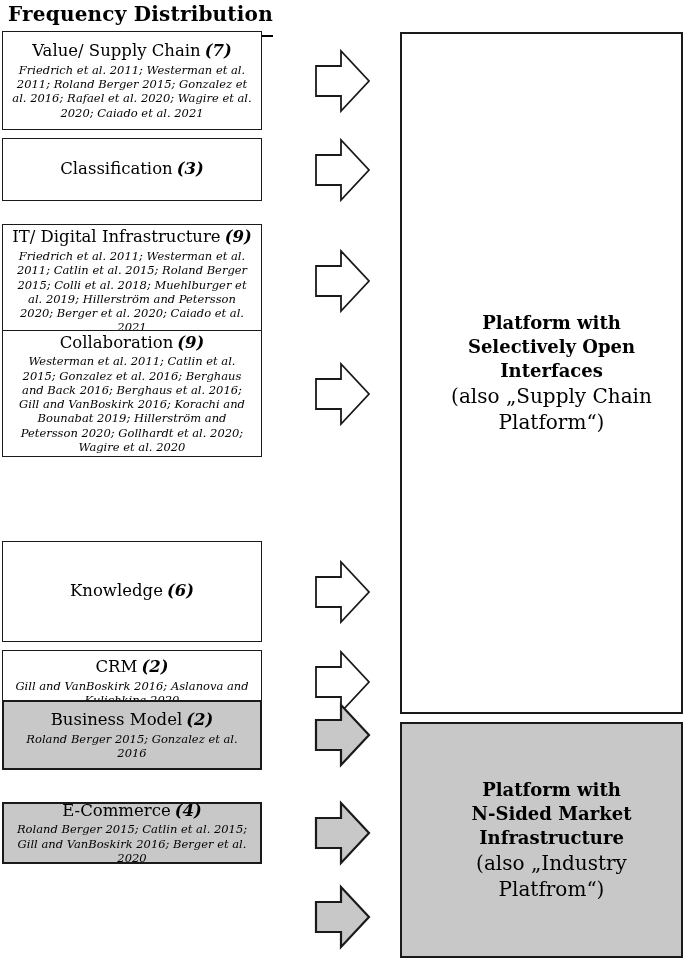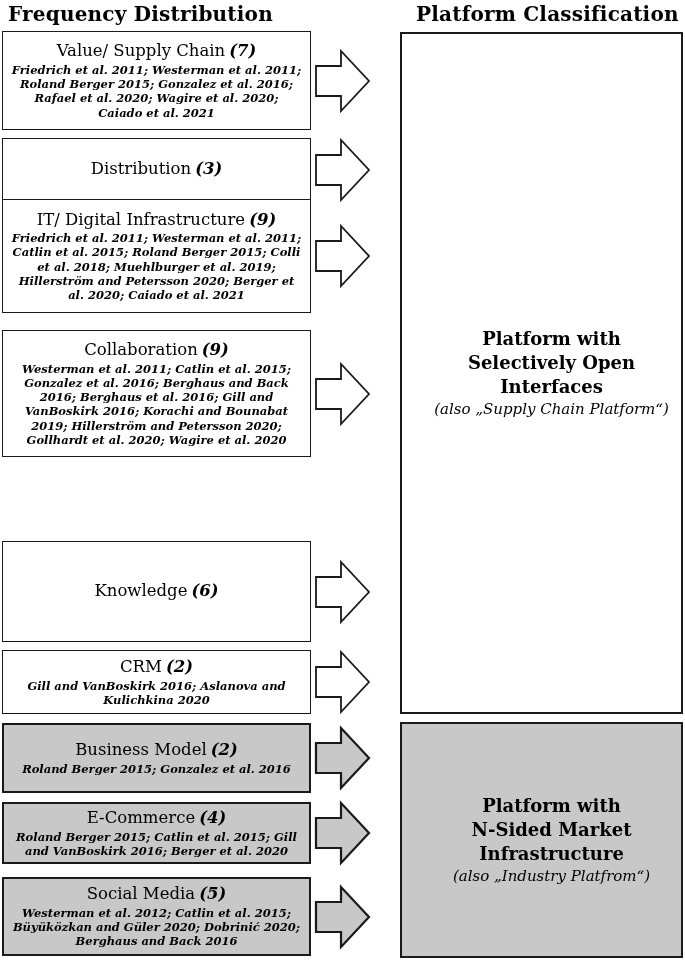--- a/index.html
+++ b/index.html
@@ -17,33 +17,33 @@
     border-bottom:2.5px solid #000;
     padding-bottom:9px;
     white-space:nowrap;
     letter-spacing:0.2px;
   }
   #hdr-left  { left:8px; }
   #hdr-right { left:416px; }
 
   .row { position:absolute; left:2px; width:400px; }
   .fbox {
-    position:absolute; left:0; top:0; height:100%; width:309px;
+    position:absolute; left:0; top:0; height:100%; width:260px;
     box-sizing:border-box;
     border:1.6px solid #1a1a1a;
     background:#ffffff;
     display:flex; flex-direction:column;
     align-items:center; justify-content:center;
     text-align:center;
     padding:2px 8px;
   }
   .row.shaded .fbox { background:#c8c8c8; border-width:2.2px; }
   .fbox-title { font-size:16.5px; line-height:1.25; white-space:nowrap; }
   .count { font-weight:bold; font-style:italic; margin-left:4px; }
-  .cites { font-size:11.5px; font-style:italic; line-height:1.24; margin-top:1px;font-weight:bold; }
+  .cites { font-size:11.5px; font-style:italic; line-height:1.24; margin-top:1px; }
 
   .arrow-wrap {
     position:absolute; left:312px; top:50%;
     transform:translateY(-50%);
     width:58px; height:66px;
   }
   .arrow-wrap svg { display:block; }
   .arrow-white polygon { fill:#ffffff; stroke:#1a1a1a; stroke-width:1.8; }
   .arrow-gray  polygon { fill:#c8c8c8; stroke:#1a1a1a; stroke-width:2.2; }
 
@@ -56,54 +56,53 @@
     align-items:center; justify-content:center;
     text-align:center;
     padding-left:20px;
   }
   #bigbox-open   { top:32px;  height:682px; }
   #bigbox-nsided { top:722px; height:236px; background:#c8c8c8; border-width:2.2px; }
   .bigbox-title {
     font-size:18px; font-weight:bold; line-height:1.35;
     white-space:pre-line;
   }
-  .bigbox-sub { font-size:15px; font-style:italic; line-height:1.3; }
+  .bigbox-sub { font-size:20px; line-height:1.3; }
 </style>
 </head>
 <body>
 
 <div class="canvas">
 
   <div class="col-header" id="hdr-left">Frequency Distribution</div>
-  <div class="col-header" id="hdr-right">Platform Classification</div>
 
   <div class="row" style="top:31px;height:99px;">
     <div class="fbox">
       <div class="fbox-title"><span>Value/ Supply Chain</span><span class="count">(7)</span></div>
       <div class="cites">Friedrich et al. 2011; Westerman et al. 2011; Roland Berger 2015; Gonzalez et al. 2016; Rafael et al. 2020; Wagire et al. 2020; Caiado et al. 2021</div>
     </div>
     <div class="arrow-wrap arrow-white">
         <svg width="58" height="66" viewBox="0 0 58 66">
           <polygon points="2,18 27,18 27,3 55,33 27,63 27,48 2,48"></polygon>
         </svg>
       </div>
   </div>
 
   <div class="row" style="top:138px;height:63px;">
     <div class="fbox">
-      <div class="fbox-title"><span>Distribution</span><span class="count">(3)</span></div>
+      <div class="fbox-title"><span>Classification</span><span class="count">(3)</span></div>
     </div>
     <div class="arrow-wrap arrow-white">
         <svg width="58" height="66" viewBox="0 0 58 66">
           <polygon points="2,18 27,18 27,3 55,33 27,63 27,48 2,48"></polygon>
         </svg>
       </div>
   </div>
 
-  <div class="row" style="top:199px;height:114px;">
+  <div class="row" style="top:224px;height:114px;">
     <div class="fbox">
       <div class="fbox-title"><span>IT/ Digital Infrastructure</span><span class="count">(9)</span></div>
       <div class="cites">Friedrich et al. 2011; Westerman et al. 2011; Catlin et al. 2015; Roland Berger 2015; Colli et al. 2018; Muehlburger et al. 2019; Hillerström and Petersson 2020; Berger et al. 2020; Caiado et al. 2021</div>
     </div>
     <div class="arrow-wrap arrow-white">
         <svg width="58" height="66" viewBox="0 0 58 66">
           <polygon points="2,18 27,18 27,3 55,33 27,63 27,48 2,48"></polygon>
         </svg>
       </div>
   </div>
@@ -137,21 +136,21 @@
       <div class="fbox-title"><span>CRM</span><span class="count">(2)</span></div>
       <div class="cites">Gill and VanBoskirk 2016; Aslanova and Kulichkina 2020</div>
     </div>
     <div class="arrow-wrap arrow-white">
         <svg width="58" height="66" viewBox="0 0 58 66">
           <polygon points="2,18 27,18 27,3 55,33 27,63 27,48 2,48"></polygon>
         </svg>
       </div>
   </div>
 
-  <div class="row shaded" style="top:723px;height:70px;">
+  <div class="row shaded" style="top:700px;height:70px;">
     <div class="fbox">
       <div class="fbox-title"><span>Business Model</span><span class="count">(2)</span></div>
       <div class="cites">Roland Berger 2015; Gonzalez et al. 2016</div>
     </div>
     <div class="arrow-wrap arrow-gray">
         <svg width="58" height="66" viewBox="0 0 58 66">
           <polygon points="2,18 27,18 27,3 55,33 27,63 27,48 2,48"></polygon>
         </svg>
       </div>
   </div>
@@ -162,24 +161,20 @@
       <div class="cites">Roland Berger 2015; Catlin et al. 2015; Gill and VanBoskirk 2016; Berger et al. 2020</div>
     </div>
     <div class="arrow-wrap arrow-gray">
         <svg width="58" height="66" viewBox="0 0 58 66">
           <polygon points="2,18 27,18 27,3 55,33 27,63 27,48 2,48"></polygon>
         </svg>
       </div>
   </div>
 
   <div class="row shaded" style="top:877px;height:79px;">
-    <div class="fbox">
-      <div class="fbox-title"><span>Social Media</span><span class="count">(5)</span></div>
-      <div class="cites">Westerman et al. 2012; Catlin et al. 2015; Büyüközkan and Güler 2020; Dobrinić 2020; Berghaus and Back 2016</div>
-    </div>
     <div class="arrow-wrap arrow-gray">
         <svg width="58" height="66" viewBox="0 0 58 66">
           <polygon points="2,18 27,18 27,3 55,33 27,63 27,48 2,48"></polygon>
         </svg>
       </div>
   </div>
 
   <div class="bigbox" id="bigbox-open">
     <div class="bigbox-title">Platform with
 Selectively Open

